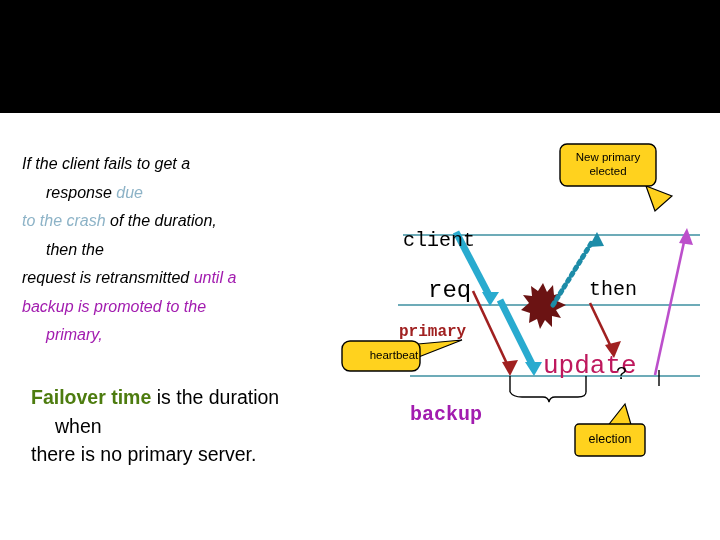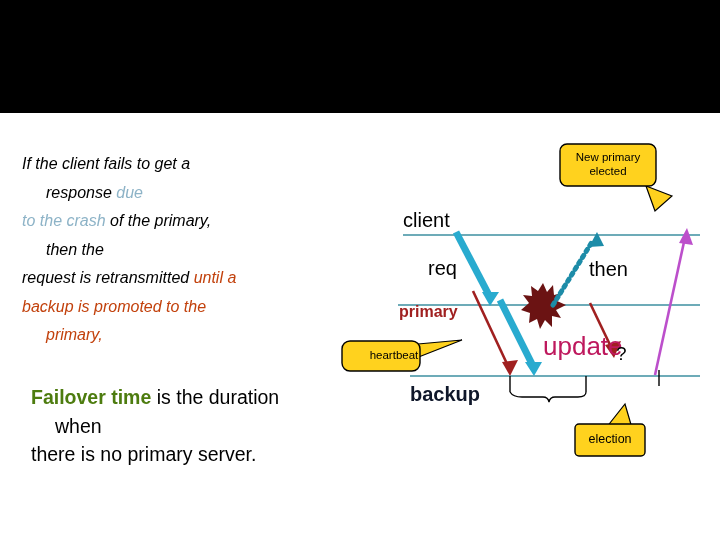--- a/index.html
+++ b/index.html
@@ -50,34 +50,35 @@
   #body-text-2 {
     position: absolute;
     left: 31px;
     top: 383px;
     width: 352px;
     font-size: 19.5px;
     line-height: 28.5px;
     color: #000000;
   }
   .t-blue  { color: #8DB3C7; }
-  .t-red   { color: #c2410c; margin-top: 24px; }
+  .t-red   { color: #a21caf; margin-top: 24px; }
   .t-redb  { color: #4d7c0f; font-weight: bold; }
   .indent  { display: inline-block; width: 24px; }
 
   .lbl {
     position: absolute;
-    font-family: Liberation Sans, sans-serif;
+    font-family: Liberation Mono, monospace;
     white-space: nowrap;
+    margin-top: 20px;
   }
   #lbl-client  { left: 403px; top: 209px; font-size: 20px; color: #000; }
-  #lbl-req     { left: 428px; top: 257px; font-size: 20px; color: #000; }
+  #lbl-req     { left: 428px; top: 257px; font-size: 24px; color: #000; }
   #lbl-reply   { left: 589px; top: 258px; font-size: 20px; color: #000; }
   #lbl-primary { left: 399px; top: 303px; font-size: 16px; font-weight: bold; color: #A02020; }
-  #lbl-backup  { left: 410px; top: 383px; font-size: 20px; font-weight: bold; color: #0f172a; }
+  #lbl-backup  { left: 410px; top: 383px; font-size: 20px; font-weight: bold; color: #a21caf; }
   #lbl-update  { left: 543px; top: 331px; font-size: 26px; color: #be185d; }
   #lbl-qmark   { left: 616px; top: 343px; font-size: 19px; color: #000; }
 
   
   .callout-text {
     position: absolute;
     font-family: "Liberation Sans", sans-serif;
     color: #000000;
     text-align: center;
     white-space: pre-line;
@@ -99,21 +100,21 @@
 </head>
 <body>
 
 <div id="slide">
 
   <div id="header-band"></div>
 
   <div id="body-text">
     <span>If the client fails to get a</span><br>
     <span class="indent"></span><span>response </span><span class="t-blue">due</span><br>
-    <span class="t-blue">to the crash</span><span> of the primary,</span><br>
+    <span class="t-blue">to the crash</span><span> of the duration,</span><br>
     <span class="indent"></span><span>then the</span><br>
     <span>request is retransmitted </span><span class="t-red">until a</span><br>
     <span class="t-red">backup is promoted to the</span><br>
     <span class="indent"></span><span class="t-red">primary,</span>
   </div>
 
   <div id="body-text-2">
     <span class="t-redb">Failover time</span><span> is the duration</span><br>
     <span class="indent"></span><span>when</span><br>
     <span>there is no primary server.</span>

